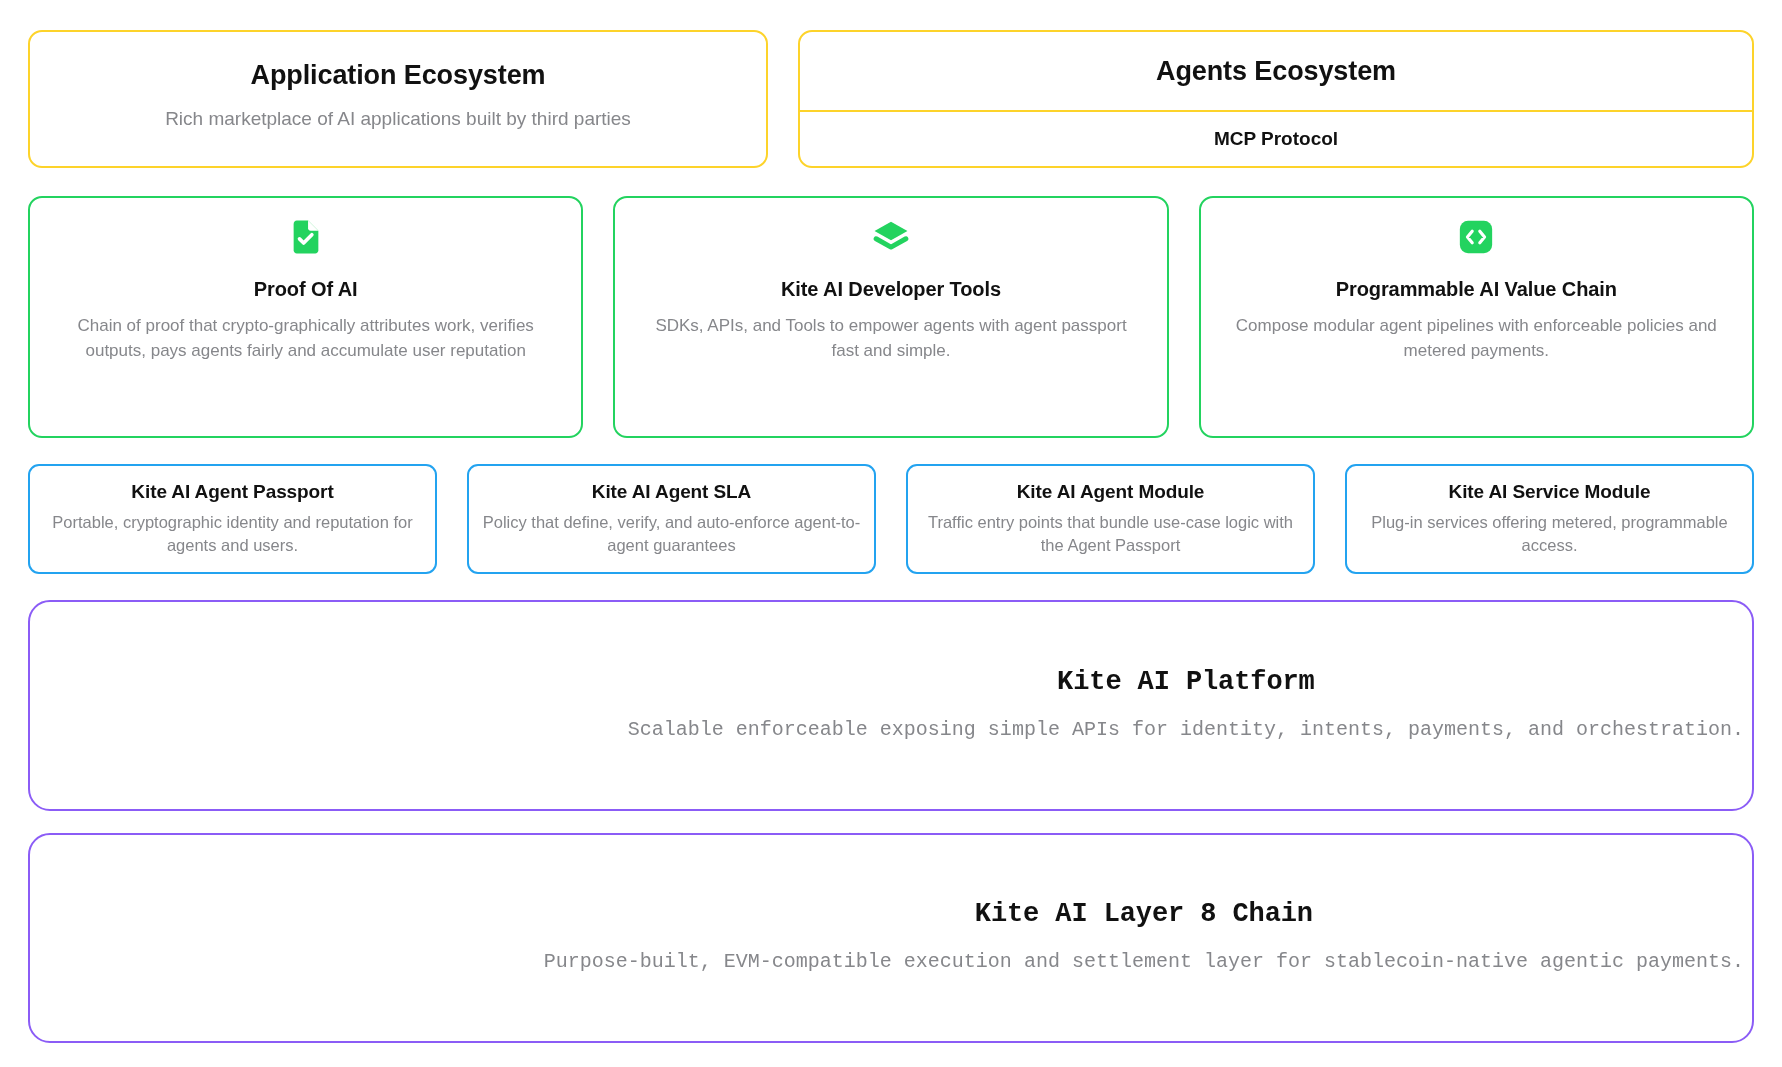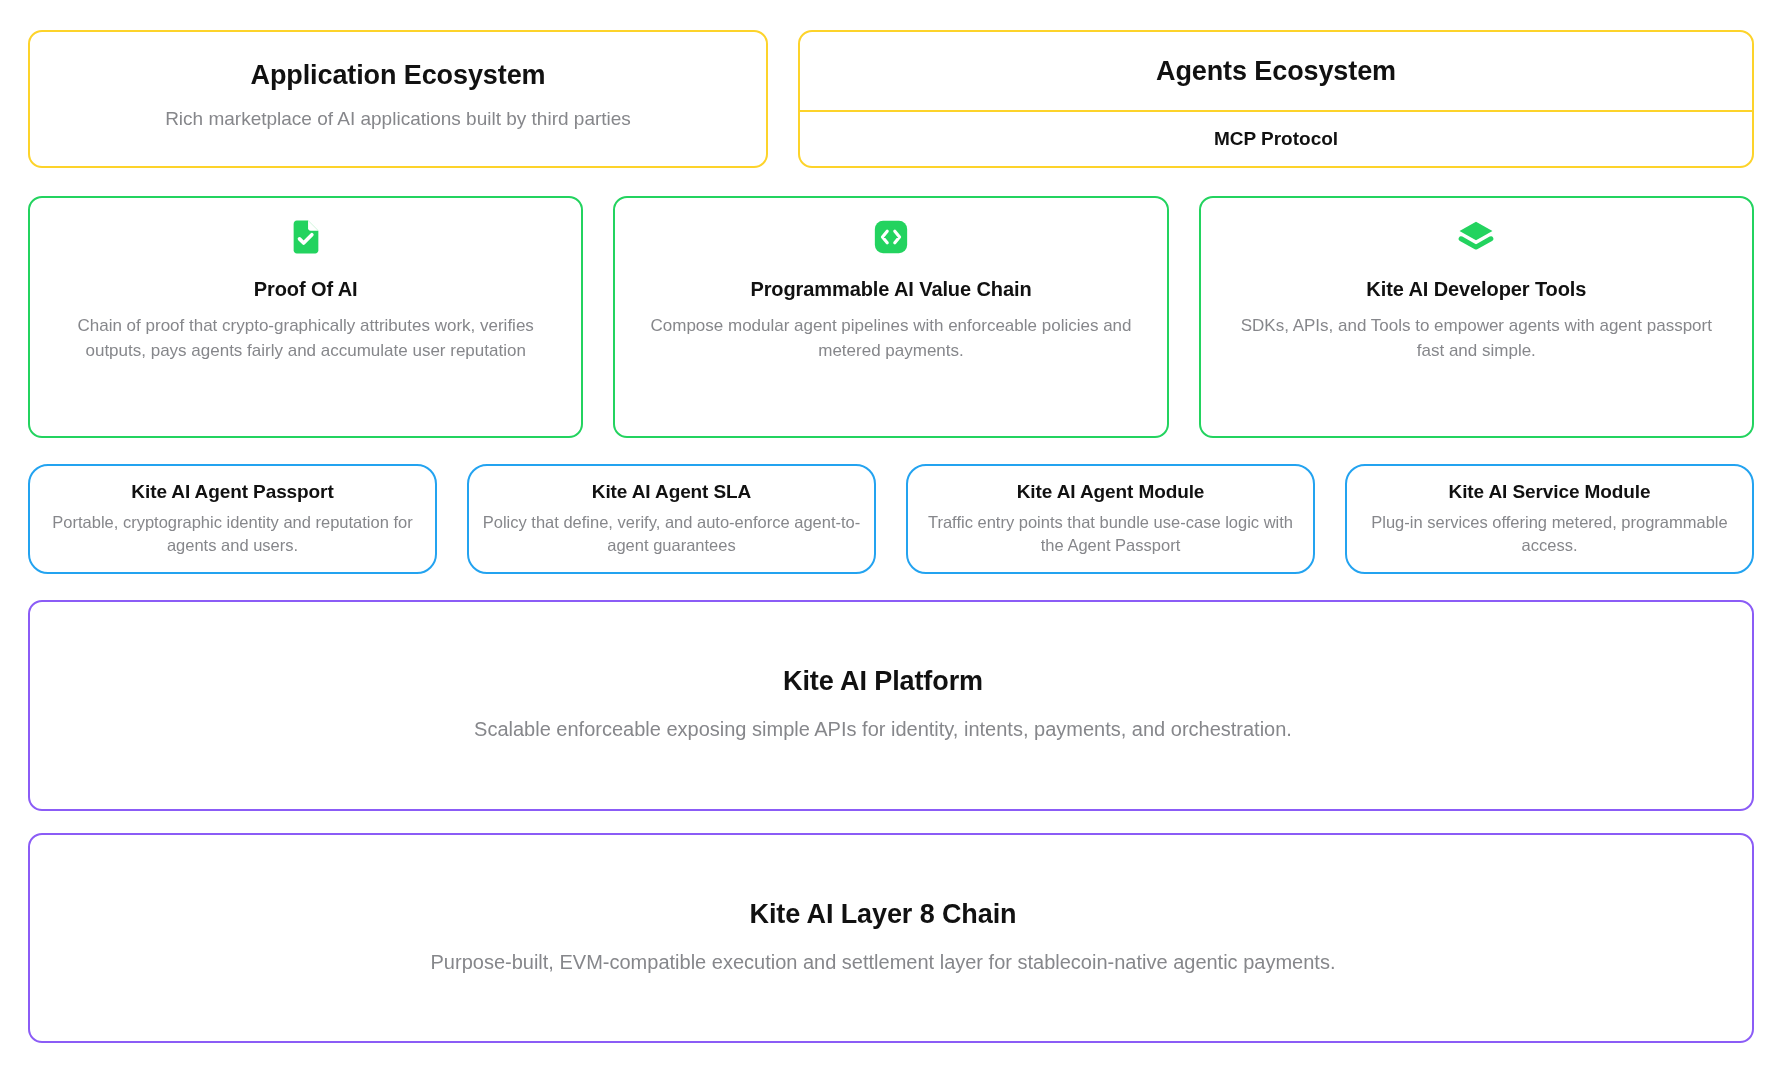--- a/index.html
+++ b/index.html
@@ -117,42 +117,43 @@
   .row-modules {
     display: flex;
     gap: 30px;
     margin-top: 26px;
     height: 110px;
     flex: 0 0 auto;
   }
   .module {
     flex: 1 1 0;
     border: 2px solid #23a3f0;
-    border-radius: 20px;
+    border-radius: 11px;
     background: #ffffff;
     display: flex;
     flex-direction: column;
     align-items: center;
     justify-content: center;
     padding: 8px 12px;
   }
   .module .card-title { font-size: 19px; margin-bottom: 8px; }
   .module .card-desc  { font-size: 16.5px; line-height: 1.4; }
 
   
   .layer {
     border: 2px solid #8b5cf6;
-    border-radius: 14px;
-    background: #ffffff;
-    display: flex;
-    flex-direction: column;
-    align-items: center;
+    border-radius: 22px;
+    background: #ffffff;
+    display: flex;
+    flex-direction: column;
+    align-items: flex-end;
     justify-content: center;
     flex: 1 1 0;
     min-height: 0;
+    font-family: Liberation Mono, monospace;
   }
   .layer-platform { margin-top: 26px; }
   .layer-chain    { margin-top: 22px; }
   .layer .card-title { font-size: 27px; margin-bottom: 18px; }
   .layer .card-desc  { font-size: 20px; }
   .layer-platform .layer-inner,
   .layer-chain .layer-inner {
     display: flex;
     flex-direction: column;
     align-items: center;
@@ -189,36 +190,36 @@
         <path d="M4.2 3.6c0-1.1 0.9-2 2-2h7.1l6.5 6.5v12.3c0 1.1-0.9 2-2 2H6.2c-1.1 0-2-0.9-2-2V3.6z" fill="#23d35f"></path>
         <path d="M13.3 1.6l6.5 6.5h-4.9c-0.9 0-1.6-0.7-1.6-1.6V1.6z" fill="#ffffff"></path>
         <path d="M7.9 13.2l2.6 2.6 5.2-5.2" fill="none" stroke="#ffffff" stroke-width="2.3" stroke-linecap="round" stroke-linejoin="round"></path>
       </svg>
       <div class="card-title">Proof Of AI</div>
       <div class="card-desc">Chain of proof that crypto-graphically attributes work, verifies outputs, pays agents fairly and accumulate user reputation</div>
     </div>
 
     <div class="pillar">
       <svg class="pillar-icon" viewBox="0 0 24 24">
+        <path d="M12 2.4L22.4 8.2 12 14 1.6 8.2 12 2.4z" fill="#23d35f"></path>
+        <path d="M2.6 13.1L12 18.4l9.4-5.3" fill="none" stroke="#23d35f" stroke-width="3.1" stroke-linecap="round" stroke-linejoin="round"></path>
+      </svg>
+      <div class="card-title">Kite AI Developer Tools</div>
+      <div class="card-desc">SDKs, APIs, and Tools to empower agents with agent passport fast and simple.</div>
+    </div>
+
+    <div class="pillar">
+      <svg class="pillar-icon" viewBox="0 0 24 24">
         <rect x="1.8" y="1.8" width="20.4" height="20.4" rx="5.2" fill="#23d35f"></rect>
         <path d="M9.6 8.4L6.6 12l3 3.6M14.4 8.4l3 3.6-3 3.6" fill="none" stroke="#ffffff" stroke-width="2" stroke-linecap="round" stroke-linejoin="round"></path>
       </svg>
       <div class="card-title">Programmable AI Value Chain</div>
       <div class="card-desc">Compose modular agent pipelines with enforceable policies and metered payments.</div>
     </div>
 
-    <div class="pillar">
-      <svg class="pillar-icon" viewBox="0 0 24 24">
-        <path d="M12 2.4L22.4 8.2 12 14 1.6 8.2 12 2.4z" fill="#23d35f"></path>
-        <path d="M2.6 13.1L12 18.4l9.4-5.3" fill="none" stroke="#23d35f" stroke-width="3.1" stroke-linecap="round" stroke-linejoin="round"></path>
-      </svg>
-      <div class="card-title">Kite AI Developer Tools</div>
-      <div class="card-desc">SDKs, APIs, and Tools to empower agents with agent passport fast and simple.</div>
-    </div>
-
   </div>
 
   <div class="row-modules">
 
     <div class="module">
       <div class="card-title">Kite AI Agent Passport</div>
       <div class="card-desc">Portable, cryptographic identity and reputation for agents and users.</div>
     </div>
 
     <div class="module">

